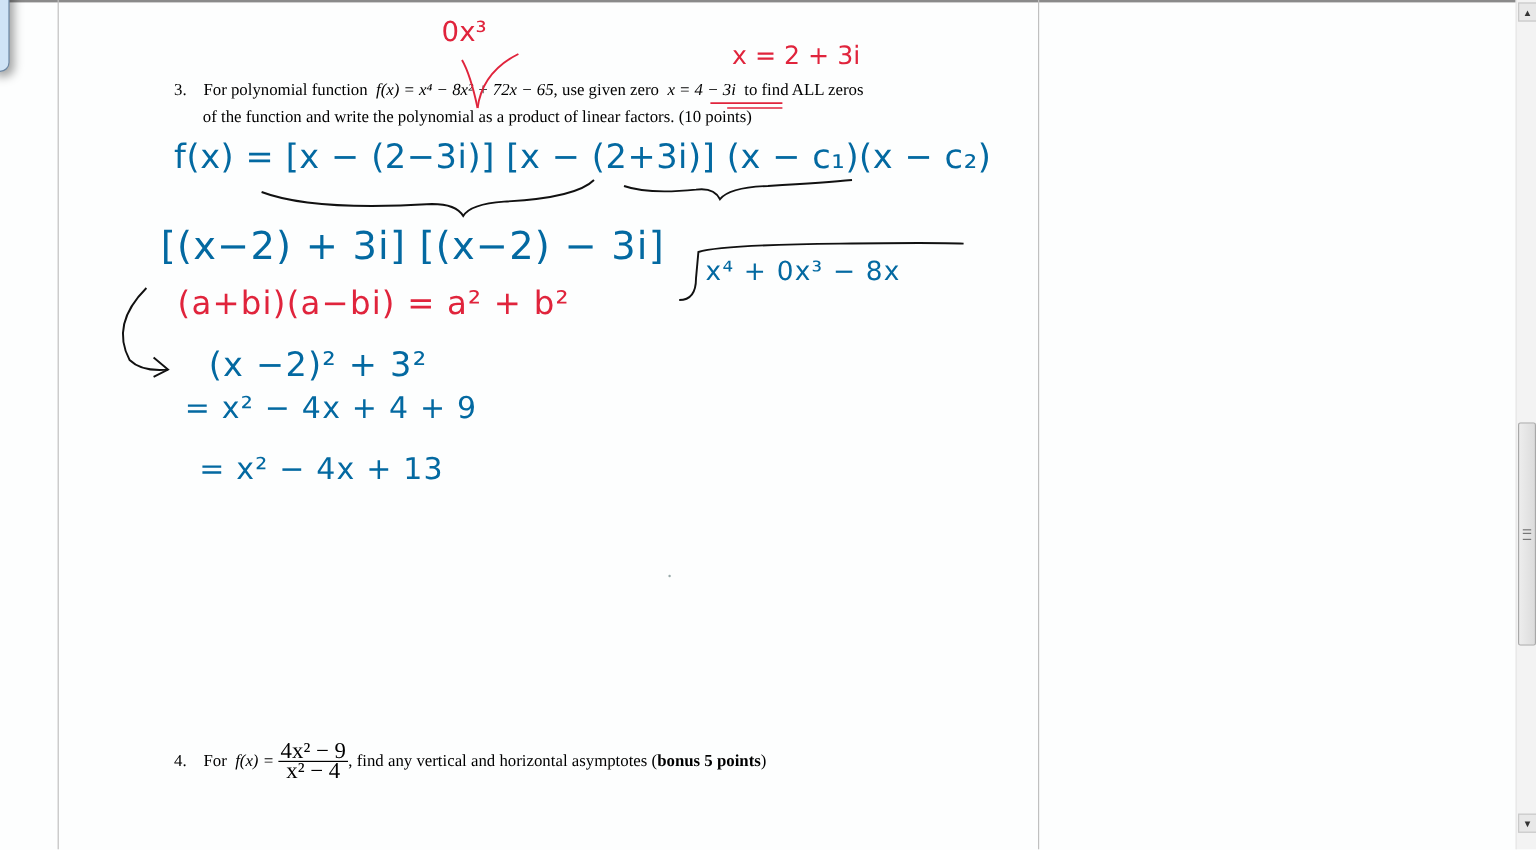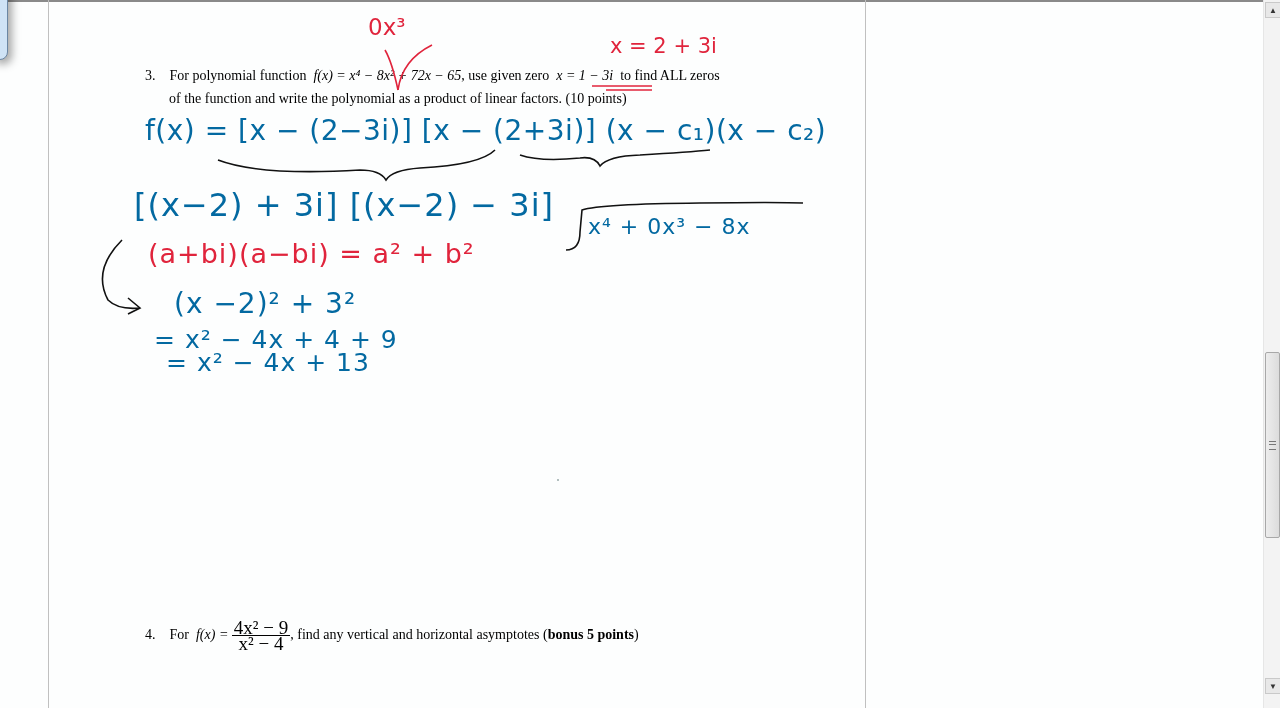--- a/index.html
+++ b/index.html
@@ -29,21 +29,21 @@
 
 <div class="topline"></div>
 <div class="corner-tab"></div>
 <div class="page-left-border"></div>
 <div class="page-right-border"></div>
 
 <div class="q" style="left:145px; top:65px;">
   <span>3.</span>&nbsp;&nbsp;&nbsp;
   <span>For polynomial function</span>&nbsp;
   <i>f(x) = x⁴ − 8x² + 72x − 65</i><span>, use given zero</span>&nbsp;
-  <i>x = 1 − 3i</i>&nbsp;
+  <i>x = 4 − 3i</i>&nbsp;
   <span>to find ALL zeros</span>
 </div>
 <div class="q" style="left:169px; top:88px;">
   <span>of the function and write the polynomial as a product of linear factors. (10 points)</span>
 </div>
 
 <div class="q" style="left:145px; top:618px; line-height:34px;">
   <span>4.</span>&nbsp;&nbsp;&nbsp;
   <span>For</span>&nbsp;
   <i>f(x) =</i>
@@ -54,21 +54,21 @@
 </div>
 
 <div class="hw red" style="left:368px; top:14px; font-size:23px;">0x³</div>
 <div class="hw red" style="left:590px; top:34px; font-size:21px;margin-left:20px;">x = 2 + 3i</div>
 <div class="hw red" style="left:148px; top:238px; font-size:27px; letter-spacing:1px;">(a+bi)(a−bi) = a² + b²</div>
 
 <div class="hw black" style="left:145px; top:114px; font-size:28px; letter-spacing:0.5px;">f(x) = [x − (2−3i)] [x − (2+3i)] (x − c₁)(x − c₂)</div>
 <div class="hw black" style="left:134px; top:186px; font-size:32px; letter-spacing:1px;">[(x−2) + 3i] [(x−2) − 3i]</div>
 <div class="hw black" style="left:174px; top:287px; font-size:28px; letter-spacing:1px;">(x −2)² + 3²</div>
 <div class="hw black" style="left:154px; top:325px; font-size:25px; letter-spacing:1px;">= x² − 4x + 4 + 9</div>
-<div class="hw black" style="left:166px; top:348px; font-size:25px; letter-spacing:1px;">= x² − 4x + 13</div>
+<div class="hw black" style="left:166px; top:376px; font-size:25px; letter-spacing:1px;">= x² − 4x + 13</div>
 <div class="hw black" style="left:588px; top:214px; font-size:22px; letter-spacing:1px;text-align:center;">x⁴ + 0x³ − 8x</div>
 
 <svg class="ink" viewBox="0 0 1280 708">
 
   <path d="M385 50 Q392 62 398 90" stroke="#e0243c" stroke-width="1.6" fill="none"></path>
   <path d="M398 90 Q402 60 432 45" stroke="#e0243c" stroke-width="1.6" fill="none"></path>
 
   <path d="M592 86 L652 86" stroke="#e0243c" stroke-width="1.4" fill="none"></path>
   <path d="M606 90 L652 90" stroke="#e0243c" stroke-width="1.4" fill="none"></path>
 

